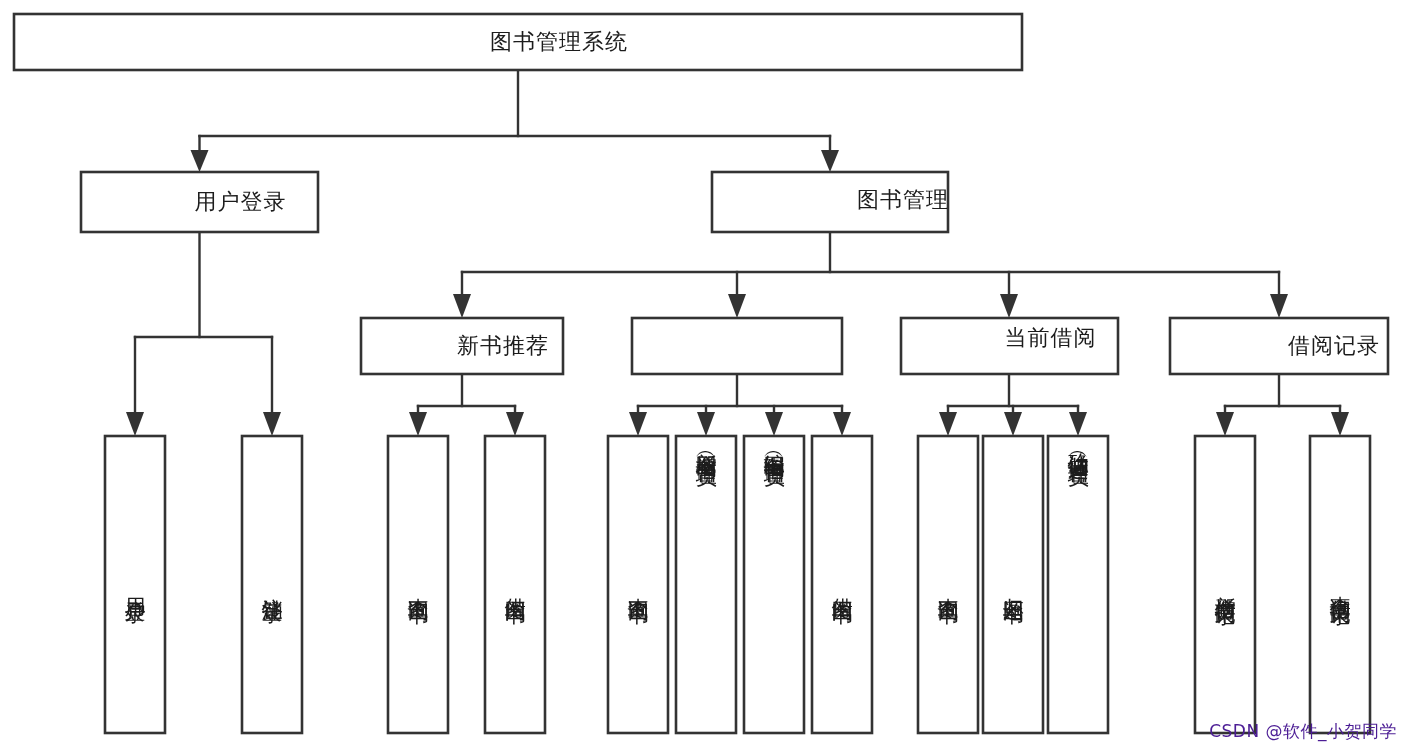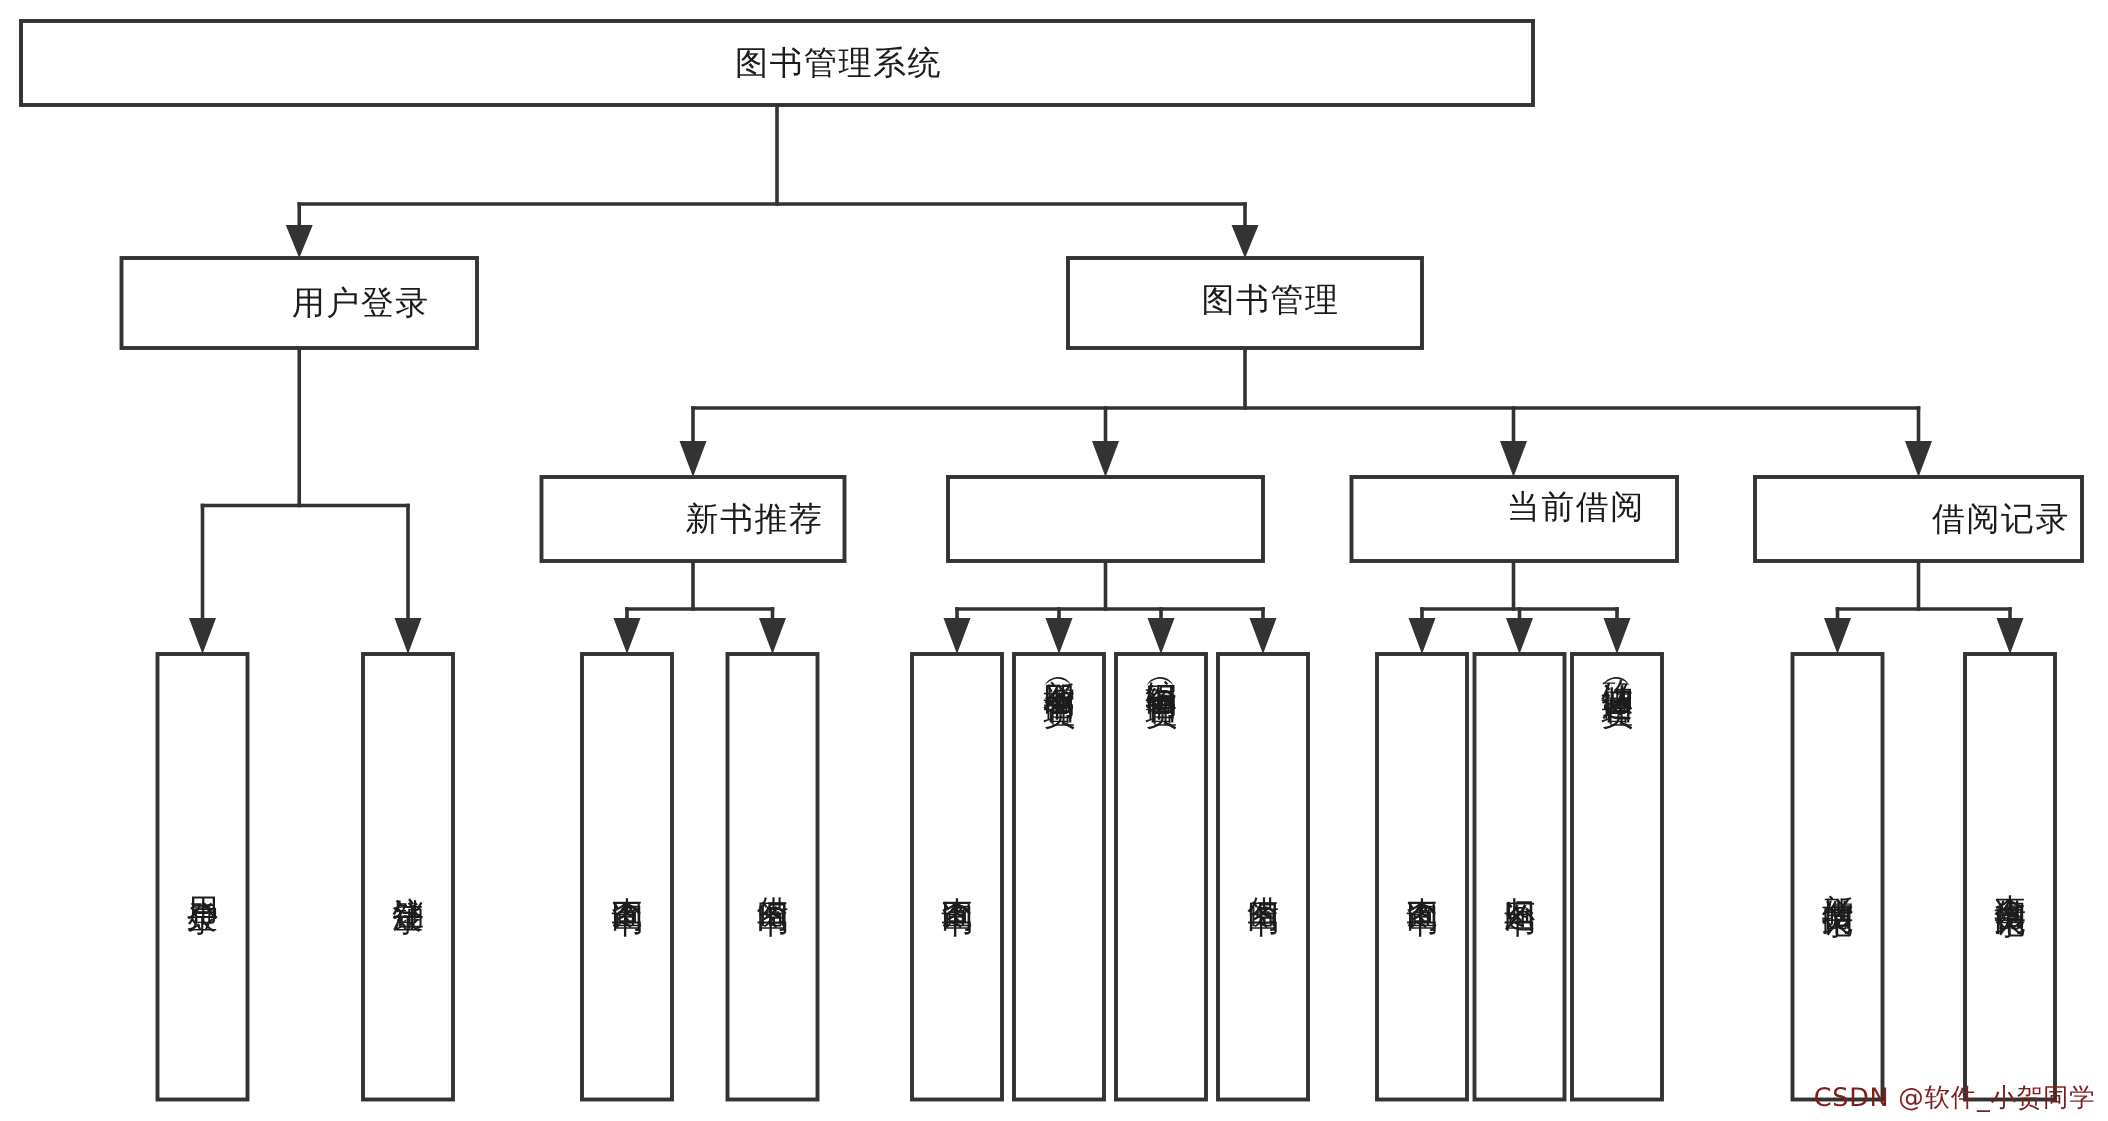--- a/index.html
+++ b/index.html
@@ -71,21 +71,21 @@
     color: #1c1c1c;
     letter-spacing: 1px;
     white-space: nowrap;
   }
   #watermark {
     position: absolute;
     right: 8px;
     bottom: 4px;
     font-family: "DejaVu Sans", "Liberation Sans", sans-serif;
     font-size: 17px;
-    color: #7f1d1d;
+    color: #4c1d95;
     letter-spacing: 0.5px;
     white-space: nowrap;
   }
 </style>
 </head>
 <body>
 
 <div id="diagram-root">
 
   <svg id="tree-svg" viewBox="0 0 1405 747">
@@ -190,21 +190,21 @@
   </svg>
 
   <div class="hlabel-wrap" style="left:14px; top:14px; width:1008px; height:56px;">
     <span class="hlabel-text">图书管理系统</span>
   </div>
 
   <div class="hlabel-wrap" style="left:81px; top:172px; width:237px; height:60px;">
     <span class="hlabel-text">用户登录</span>
   </div>
 
-  <div class="hlabel-wrap" style="left:688px; top:172px; width:236px; height:56px;">
+  <div class="hlabel-wrap" style="left:744px; top:172px; width:236px; height:56px;">
     <span class="hlabel-text">图书管理</span>
   </div>
 
   <div class="hlabel-wrap" style="left:361px; top:318px; width:202px; height:56px;">
     <span class="hlabel-text">新书推荐</span>
   </div>
 
 
   <div class="hlabel-wrap" style="left:901px; top:318px; width:217px; height:40px;">
     <span class="hlabel-text">当前借阅</span>

